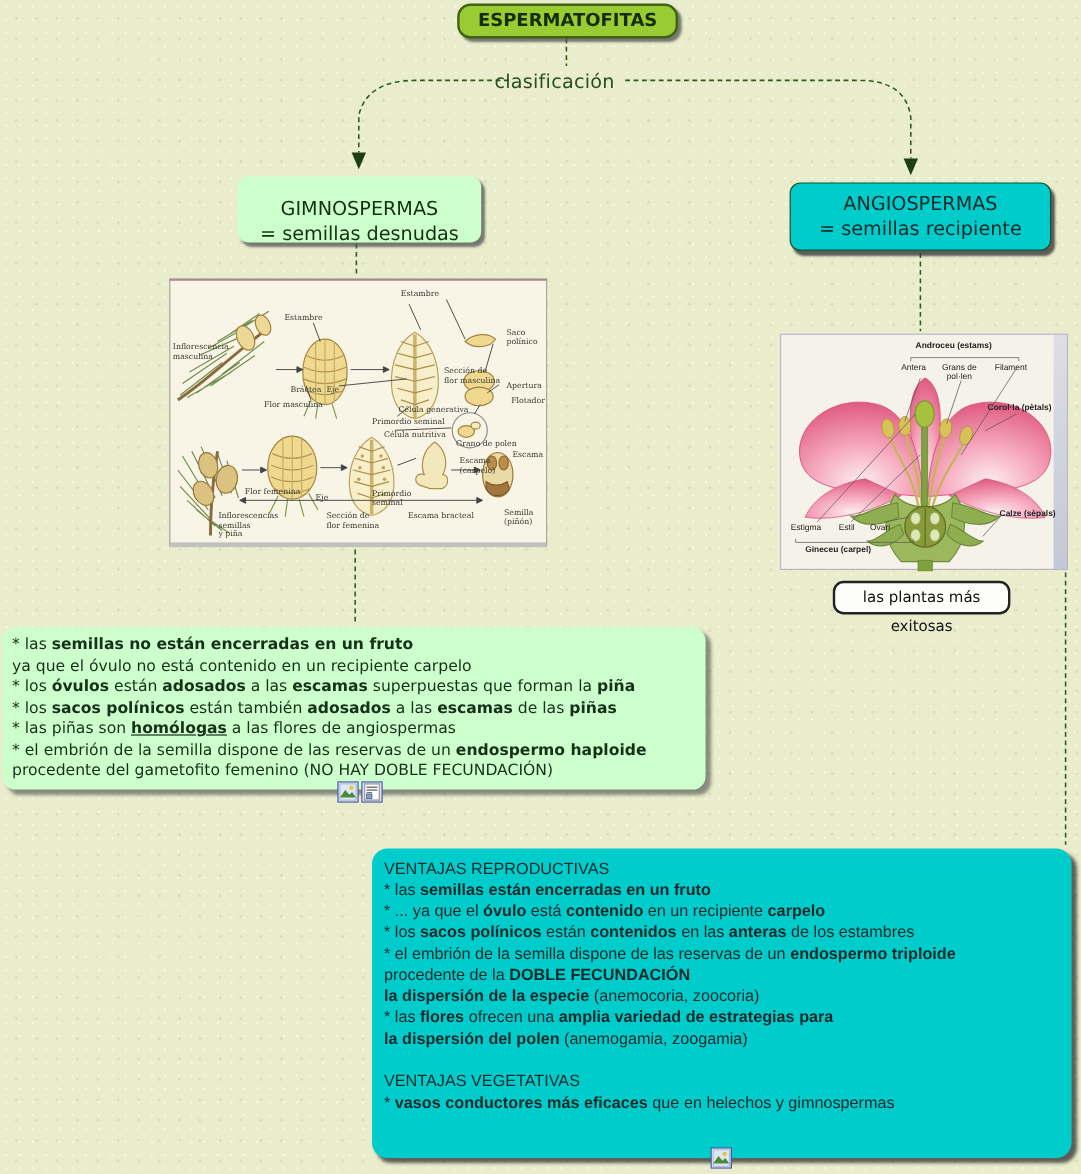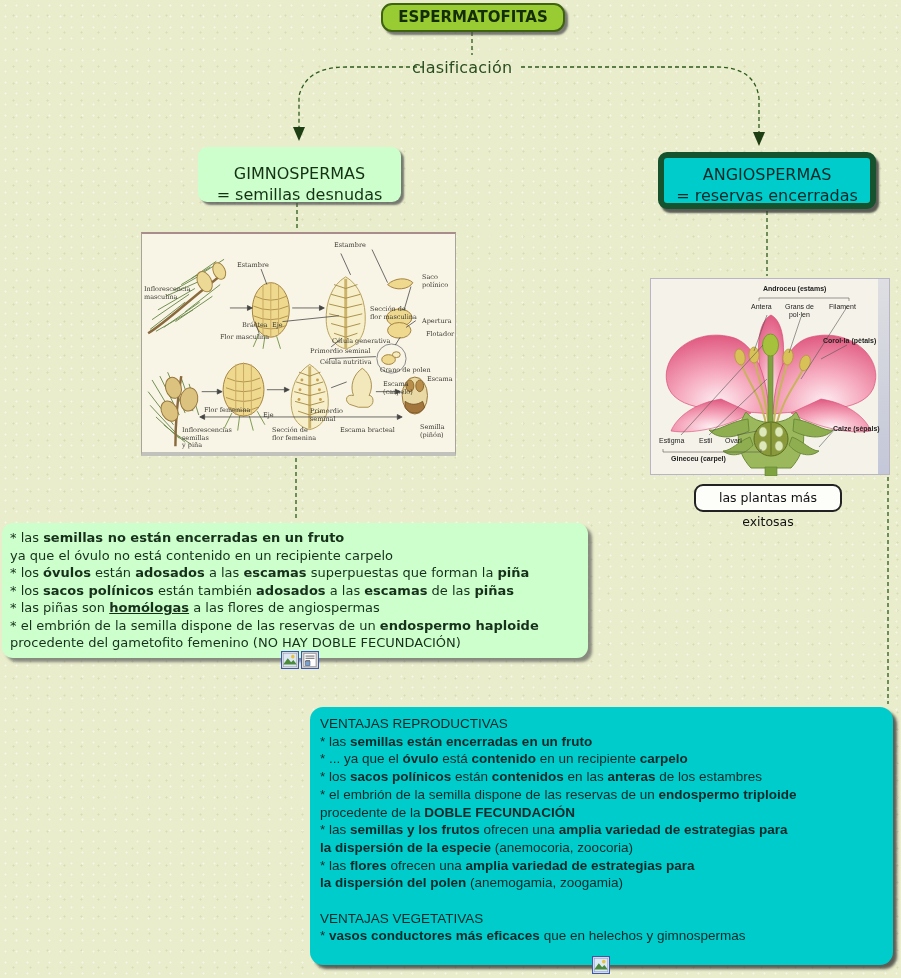--- a/index.html
+++ b/index.html
@@ -20,21 +20,21 @@
   .abs{position:absolute;}
   
   .node{position:absolute;text-align:center;border-radius:9px;
         box-shadow:3px 3px 2px rgba(80,80,80,.75);}
   .node-root{left:381px;top:3px;width:184px;height:29px;background:var(--root-fill);
         border:2px solid var(--root-border);border-radius:11px;
         font-size:15px;font-weight:600;color:#142d04;line-height:25px;}
   .node-gimno{left:198px;top:147px;width:203px;height:55px;background:var(--green);
         color:#143114;font-size:16px;padding-top:16px;line-height:21px;}
   .node-angio{left:658px;top:152px;width:218px;height:57px;background:var(--cyan);
-        border:6px solid #14532d;color:#042a28;font-size:16px;padding-top:6px;line-height:21px;
+        border:1px solid #14532d;color:#042a28;font-size:16px;padding-top:6px;line-height:21px;
         box-shadow:3px 4px 2px rgba(55,55,55,.8);}
   .node-exitosas{left:694px;top:484px;width:148px;height:28px;background:#fdfefa;
         border:2px solid #222;border-radius:9px;font-size:12.5px;color:#111;
         line-height:24px;box-shadow:none;}
   .link-label{left:412px;top:58px;width:120px;text-align:left;font-size:16px;
         color:#2a4d20;letter-spacing:.2px;}
   
   .figure{position:absolute;background:#f8f4e6;border:1px solid #a8a49a;}
   .fig-gimno{left:141px;top:232px;width:315px;height:224px;border-top:2px solid #a98c8c;
         border-bottom:4px solid #c2c2bd;}
@@ -88,21 +88,21 @@
 </div>
 
 <div class="abs link-label">clasificación</div>
 
 <div class="node node-gimno">
   <div>GIMNOSPERMAS</div>
   <div>= semillas desnudas</div>
 </div>
 <div class="node node-angio">
   <div>ANGIOSPERMAS</div>
-  <div>= reservas encerradas</div>
+  <div>= semillas recipiente</div>
 </div>
 
 <div class="figure fig-gimno">
   <svg viewBox="0 0 315 224" width="315" height="218">
 
     <g stroke="#6f8d4e" stroke-width="1">
       <path d="M4 98 L40 70 M10 100 L48 78 M6 88 L44 62 M18 96 L55 70 M12 78 L50 56 M20 64 L56 48 M28 58 L60 40 M36 52 L66 34 M46 46 L72 28 M55 42 L80 26 M40 80 L76 52 M30 90 L68 64"></path>
     </g>
     <path d="M2 102 C24 88 48 64 80 40" stroke="#8a6a3c" stroke-width="2.5" fill="none"></path>
     <g fill="#ecd995" stroke="#a2823f">
@@ -335,21 +335,20 @@
   </span>
 </div>
 
 <div class="notes notes-angio">
     <div class="line"><span>VENTAJAS REPRODUCTIVAS</span></div>
     <div class="line"><span>* las </span><span class="b">semillas están encerradas en un fruto</span></div>
     <div class="line"><span>* ... ya que el </span><span class="b">óvulo</span><span> está </span><span class="b">contenido</span><span> en un recipiente </span><span class="b">carpelo</span></div>
     <div class="line"><span>* los </span><span class="b">sacos polínicos</span><span> están </span><span class="b">contenidos</span><span> en las </span><span class="b">anteras</span><span> de los estambres</span></div>
     <div class="line"><span>* el embrión de la semilla dispone de las reservas de un </span><span class="b">endospermo triploide</span></div>
     <div class="line"><span>procedente de la </span><span class="b">DOBLE FECUNDACIÓN</span></div>
-    <div class="line"><span>* las </span><span class="b">semillas y los frutos</span><span> ofrecen una </span><span class="b">amplia variedad de estrategias para</span></div>
     <div class="line"><span class="b">la dispersión de la especie</span><span> (anemocoria, zoocoria)</span></div>
     <div class="line"><span>* las </span><span class="b">flores</span><span> ofrecen una </span><span class="b">amplia variedad de estrategias para</span></div>
     <div class="line"><span class="b">la dispersión del polen</span><span> (anemogamia, zoogamia)</span></div>
     <div class="line">&nbsp;</div>
     <div class="line"><span>VENTAJAS VEGETATIVAS</span></div>
     <div class="line"><span>* </span><span class="b">vasos conductores más eficaces</span><span> que en helechos y gimnospermas</span></div>
   </div>
 <div class="res-strip" style="left:592px;top:956px">
   <span class="res-icon">
     <svg viewBox="0 0 16 16">

